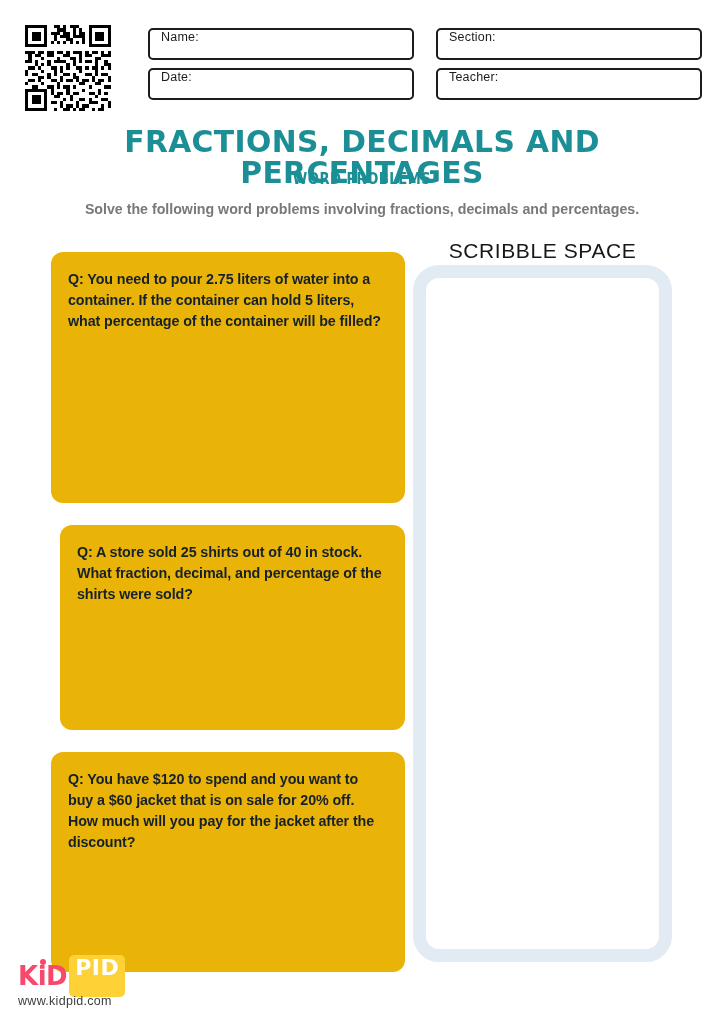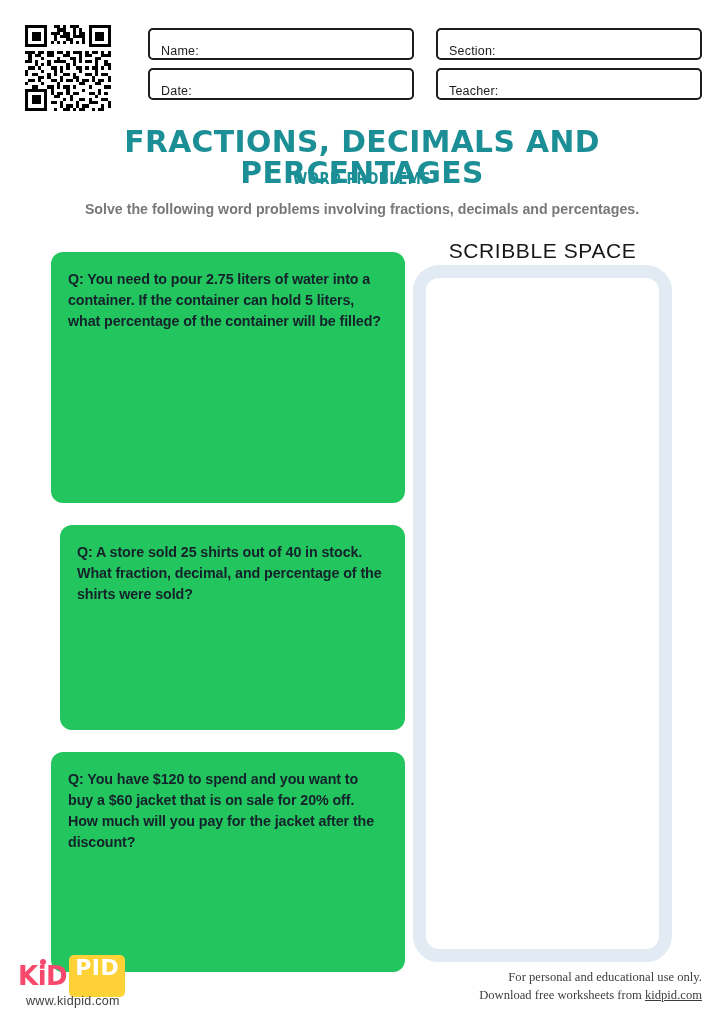--- a/index.html
+++ b/index.html
@@ -47,21 +47,21 @@
     grid-template-columns: 1fr 1fr;
     grid-template-rows: 32px 32px;
     column-gap: 22px;
     row-gap: 8px;
   }
   .field {
     border: 2px solid #1c1c1c;
     border-radius: 5px;
     background: #ffffff;
     display: flex;
-    align-items: flex-end;
+    align-items: flex-start;
     padding-left: 11px;
     box-sizing: border-box;
   }
   .field-label {
     font-family: "Liberation Sans", sans-serif;
     font-size: 12.5px;
     color: #1c1c1c;
     letter-spacing: 0.2px;
   }
 
@@ -108,21 +108,21 @@
   }
 
   
   .questions {
     position: absolute;
     left: 51px;
     top: 252px;
     width: 354px;
   }
   .qbox {
-    background: #22c55e;
+    background: #eab308;
     border-radius: 12px;
     box-sizing: border-box;
     padding: 17px 19px 14px 17px;
     margin-bottom: 22px;
   }
   .qbox.b1 { height: 251px; }
   .qbox.b2 { height: 205px; margin-left: 9px; }
   .qbox.b3 { height: 220px; margin-bottom: 0; }
   .qtext {
     font-family: "Liberation Sans", sans-serif;
@@ -200,21 +200,20 @@
     color: #ffffff;
     letter-spacing: 0.5px;
     line-height: 1.1;
   }
   .logo-url {
     margin-top: 4px;
     font-family: "Liberation Sans", sans-serif;
     font-size: 12.5px;
     color: #3d3d3d;
     letter-spacing: 0.3px;
-    margin-left: 8px;
   }
   .credit {
     position: absolute;
     right: 22px;
     top: 968px;
     text-align: right;
     font-family: "Liberation Serif", serif;
     font-size: 12.6px;
     color: #3d3d3d;
     line-height: 1.45;
@@ -420,20 +419,14 @@
 
   <div class="logo">
     <div class="logo-row">
       <span class="logo-kid">KiD</span>
       <span class="logo-dot"></span>
       <span class="logo-pid">PID</span>
     </div>
     <div class="logo-url">www.kidpid.com</div>
   </div>
 
-  <div class="credit">
-    <div>For personal and educational use only.</div>
-    <div>
-      <span>Download free worksheets from </span><a href="#">kidpid.com</a>
-    </div>
-  </div>
 
 </div>
 
 </body></html>

